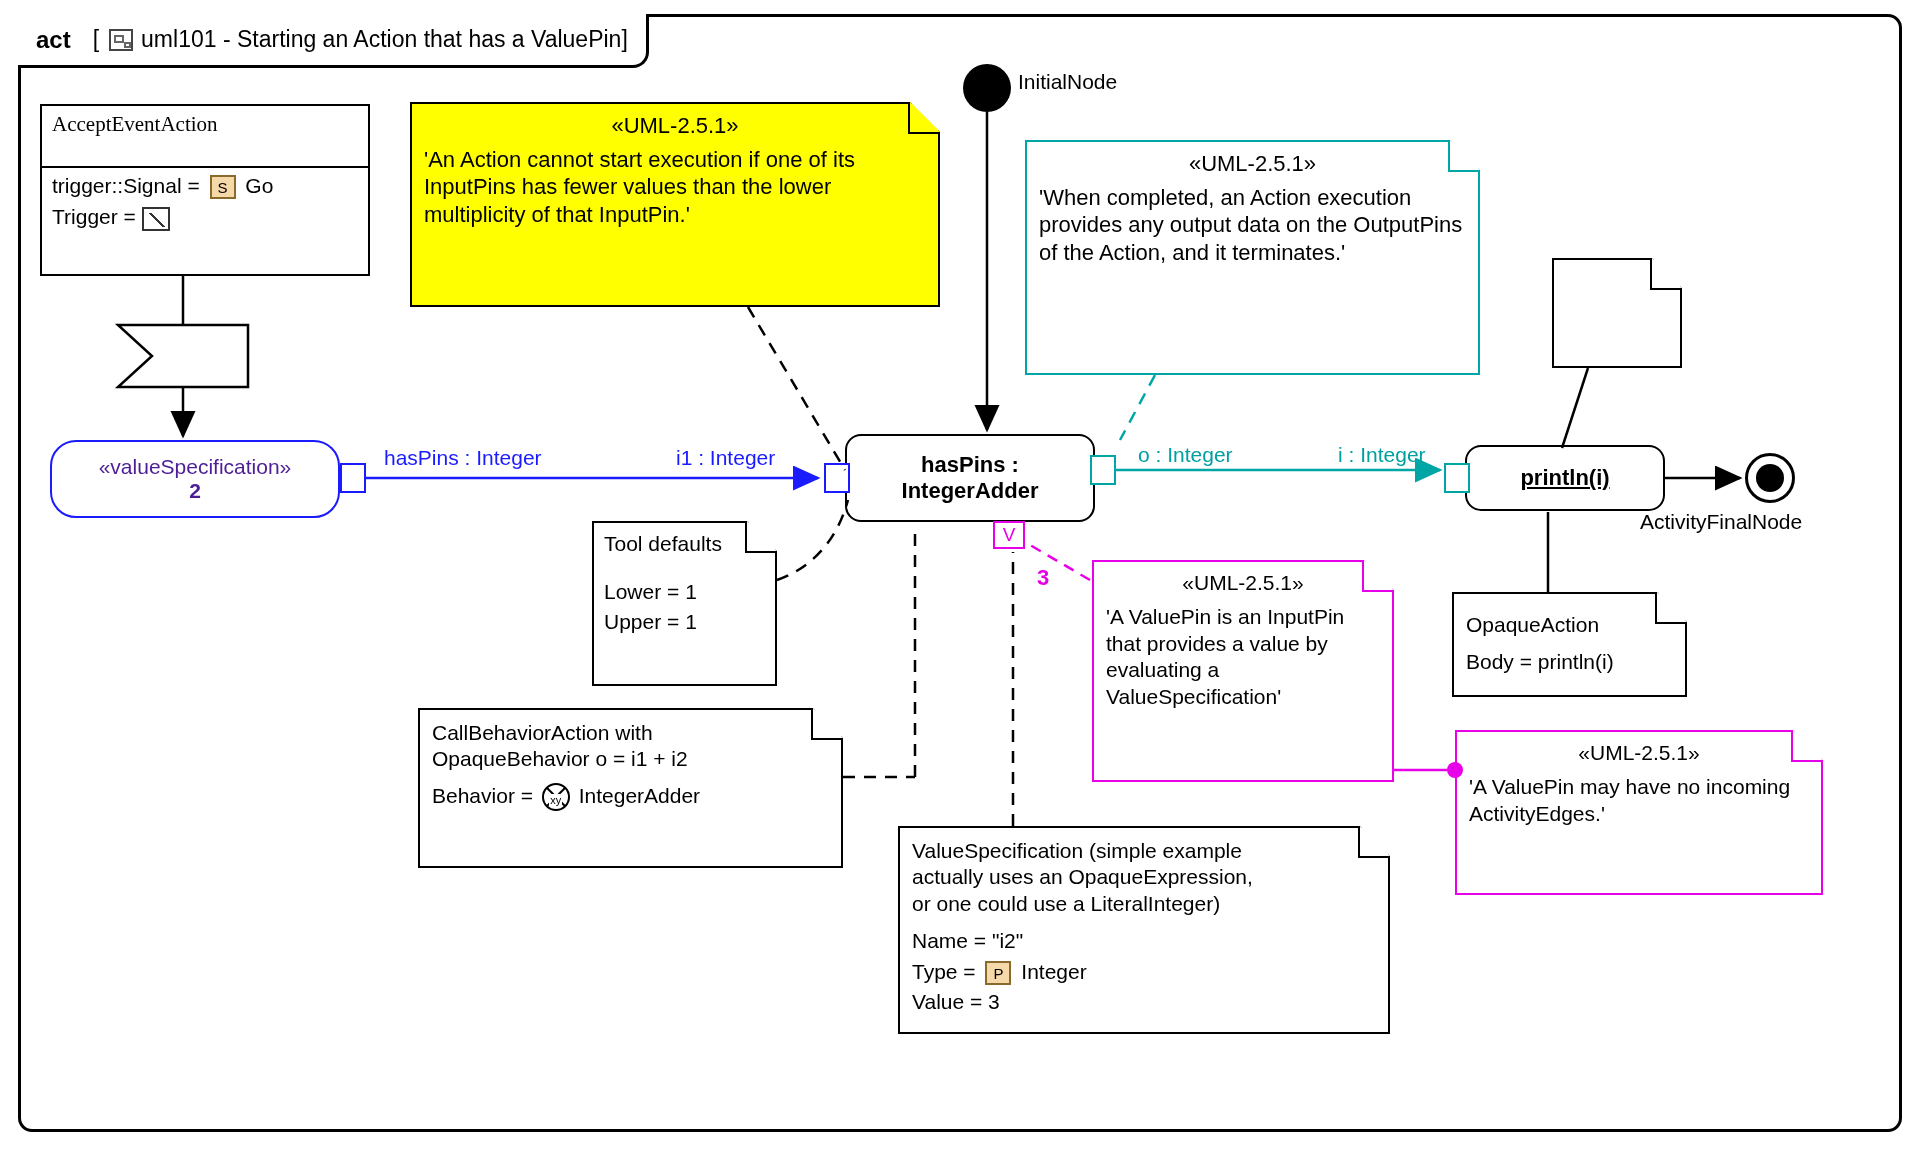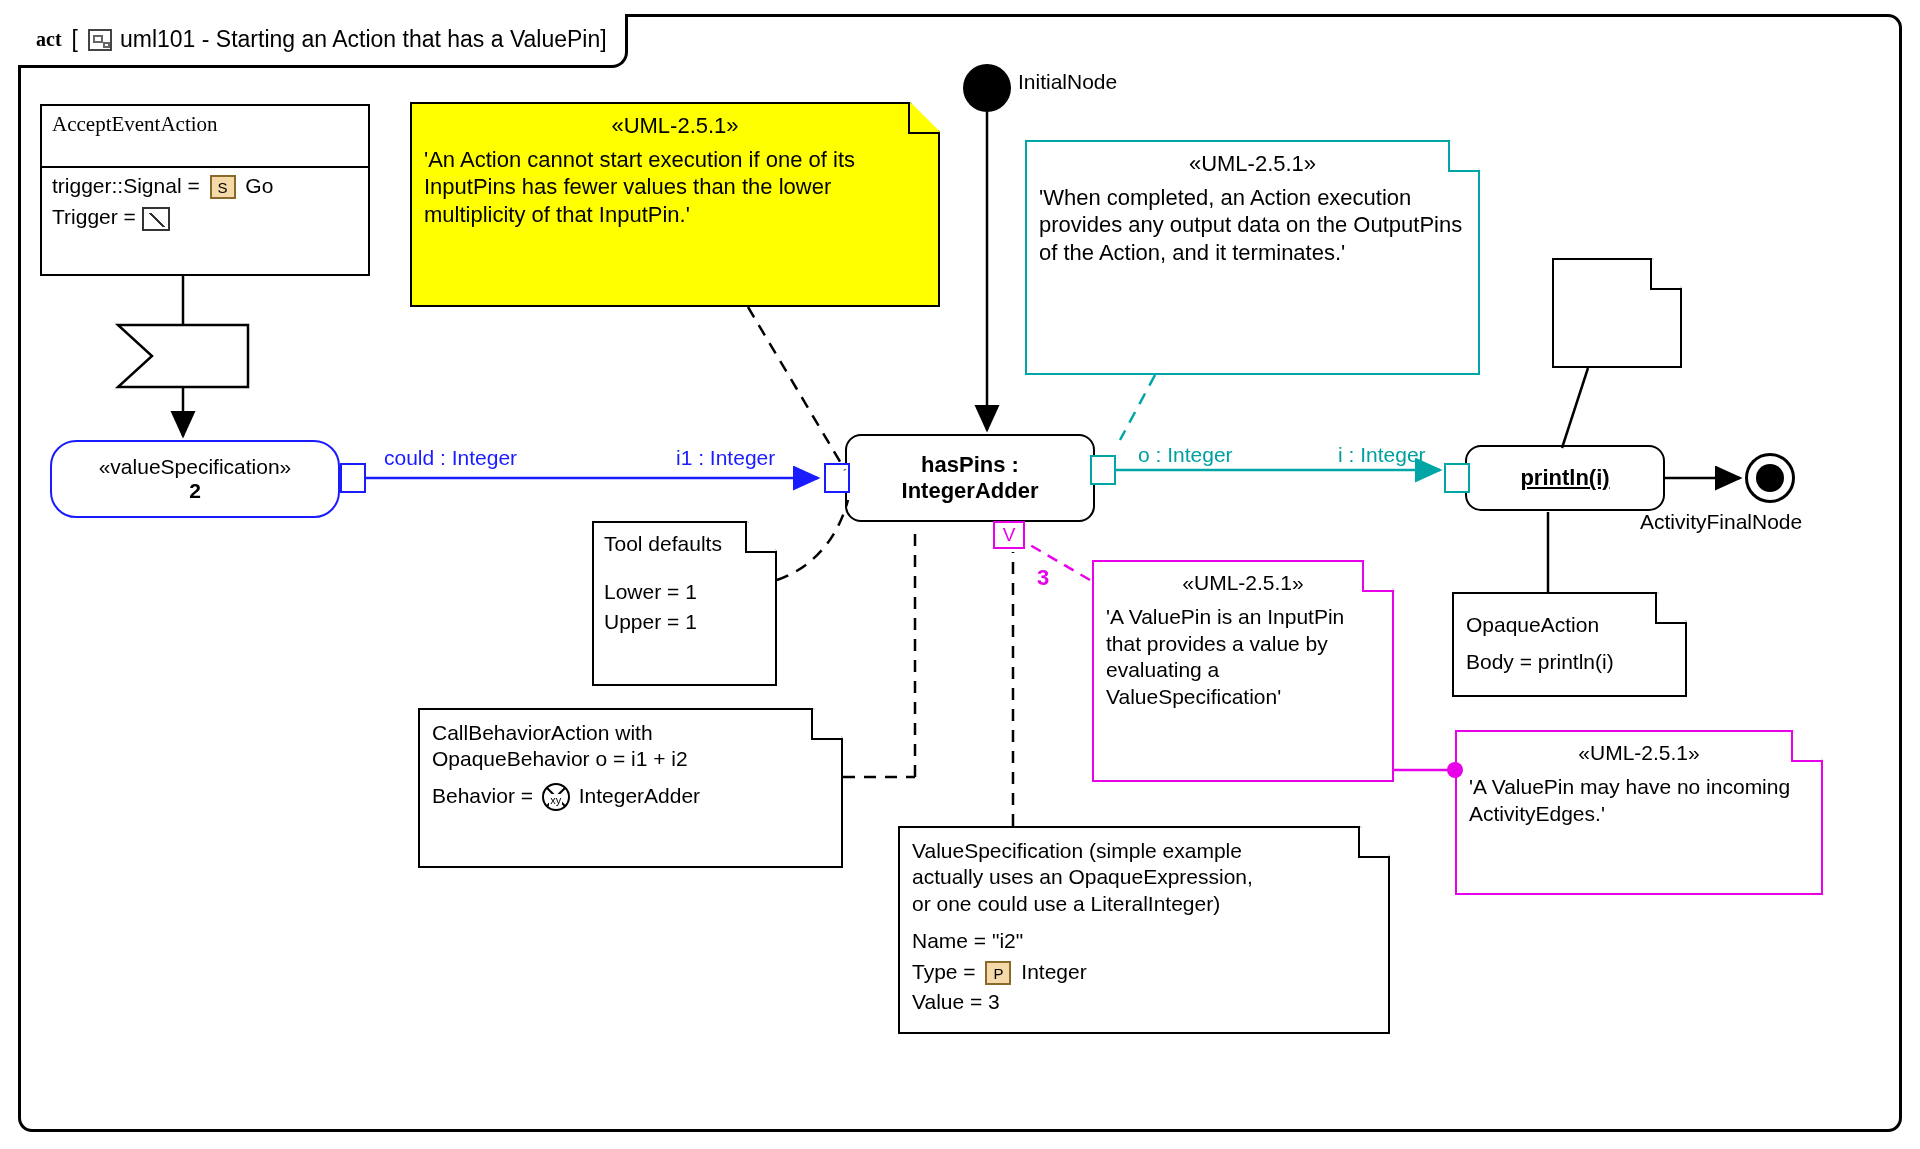--- a/index.html
+++ b/index.html
@@ -37,23 +37,22 @@
     border-left: none;
     border-radius: 0 0 16px 0;
     background: #fff;
     display: flex;
     align-items: center;
     padding: 0 18px 0 18px;
     box-sizing: border-box;
   }
   .frame-tab .kw {
     font-weight: bold;
-    font-size: 20px;
-    margin-right: 10px;
-    font-family: Liberation Serif, serif;
+    font-size: 24px;
+    margin-right: 22px;
   }
   .frame-tab .brk { font-size: 23px; margin-right: 8px; }
   .frame-tab .title { font-size: 23px; }
   .mini-icon {
     display: inline-block;
     width: 24px;
     height: 22px;
     border: 2px solid #444;
     position: relative;
     margin: 0 8px 0 2px;
@@ -136,21 +135,21 @@
     position: absolute;
     box-sizing: border-box;
     border: 2.5px solid #1b1bff;
     border-radius: 26px;
     background: #fff;
     display: flex;
     flex-direction: column;
     align-items: center;
     justify-content: center;
     font-size: 21px;
-    color: #000000;
+    color: #4c1d95;
   }
   .pin {
     position: absolute;
     box-sizing: border-box;
     background: #fff;
   }
   .label {
     position: absolute;
     font-size: 21px;
     white-space: nowrap;
@@ -330,21 +329,21 @@
 
   <div class="pin" style="left:1444px; top:463px; width:26px; height:30px; border:2.5px solid #00a6a6;"></div>
 
   <div class="circle-filled" style="left:963px; top:64px; width:48px; height:48px;"></div>
   <div class="label" style="left:1018px; top:70px;">InitialNode</div>
 
   <div class="final-outer" style="left:1745px; top:453px; width:50px; height:50px;"></div>
   <div class="final-inner" style="left:1756px; top:464px; width:28px; height:28px;"></div>
   <div class="label" style="left:1640px; top:510px;">ActivityFinalNode</div>
 
-  <div class="label lbl-blue" style="left:384px; top:446px;">could : Integer</div>
+  <div class="label lbl-blue" style="left:384px; top:446px;">hasPins : Integer</div>
   <div class="label lbl-blue" style="left:676px; top:446px;">i1 : Integer</div>
   <div class="label lbl-teal" style="left:1138px; top:443px;">o : Integer</div>
   <div class="label lbl-teal" style="left:1338px; top:443px;">i : Integer</div>
   <div class="label lbl-magenta bold" style="left:1037px; top:565px; font-size:22px;">3</div>
 
   <div class="note note-yellow note-fold-clip" style="left:410px; top:102px; width:530px; height:205px;">
     <div class="fold"></div>
     <div class="center" style="margin-bottom:6px; font-size:22px;">«UML-2.5.1»</div>
     <div style="font-size:22px;">'An Action cannot start execution if one of its InputPins has fewer values than the lower multiplicity of that InputPin.'</div>
   </div>

